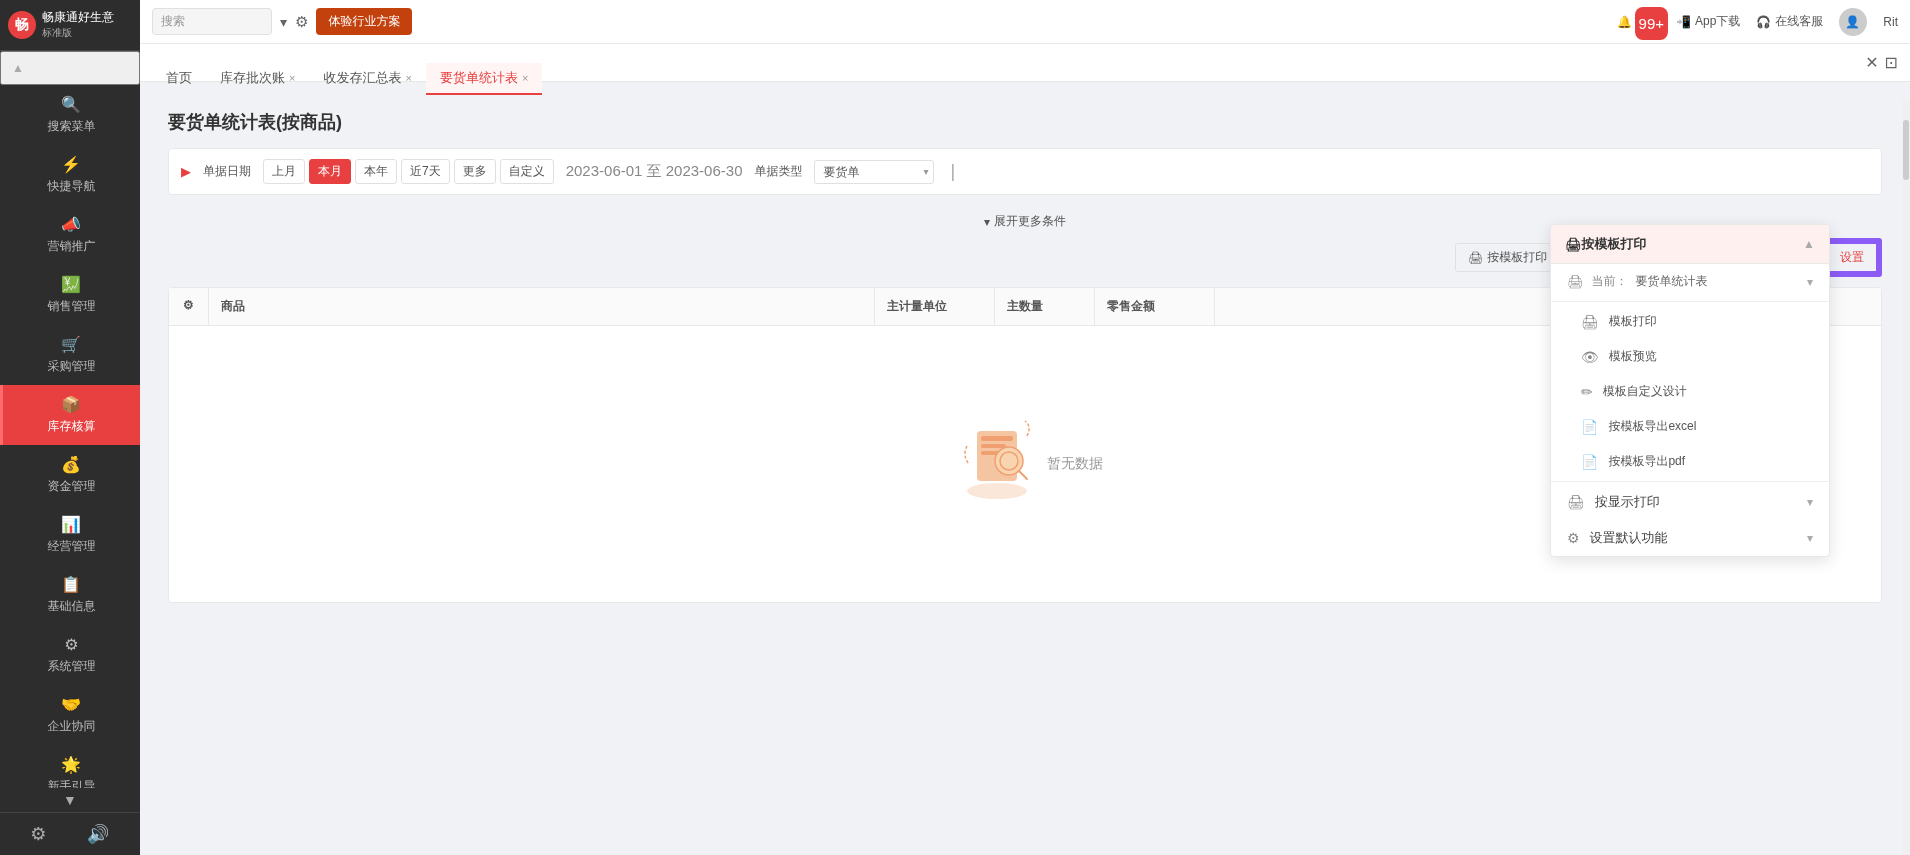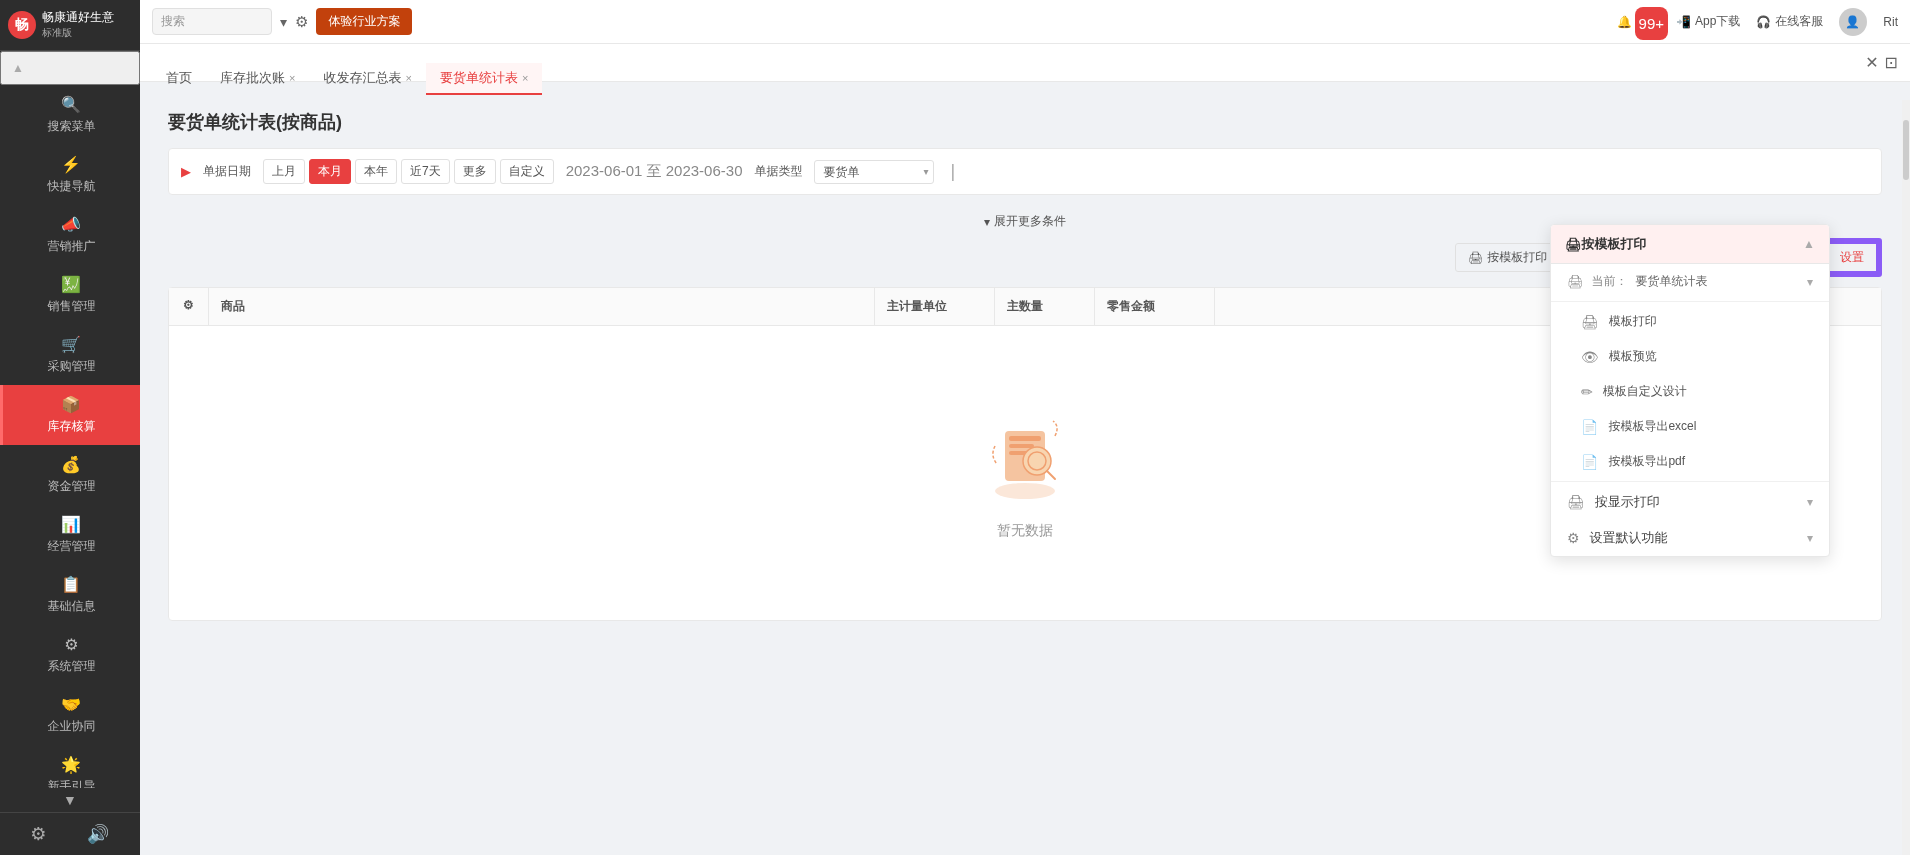--- a/index.html
+++ b/index.html
@@ -235,21 +235,21 @@
       font-size: 12px;
       color: #555;
       font-weight: 600;
       border-right: 1px solid #e8e8e8;
     }
     .th:last-child { border-right: none; }
     .th.center { text-align: center; }
 
     
     .empty-state {
-      display: flex; flex-direction: column; align-items: center;
+      display: flex; flex-direction: row; align-items: center;
       justify-content: center; padding: 80px 20px;
     }
     .empty-icon {
       width: 100px; height: 100px;
       display: flex; align-items: center; justify-content: center;
       margin-bottom: 16px;
     }
     .empty-text { font-size: 14px; color: #999; }
 
     

